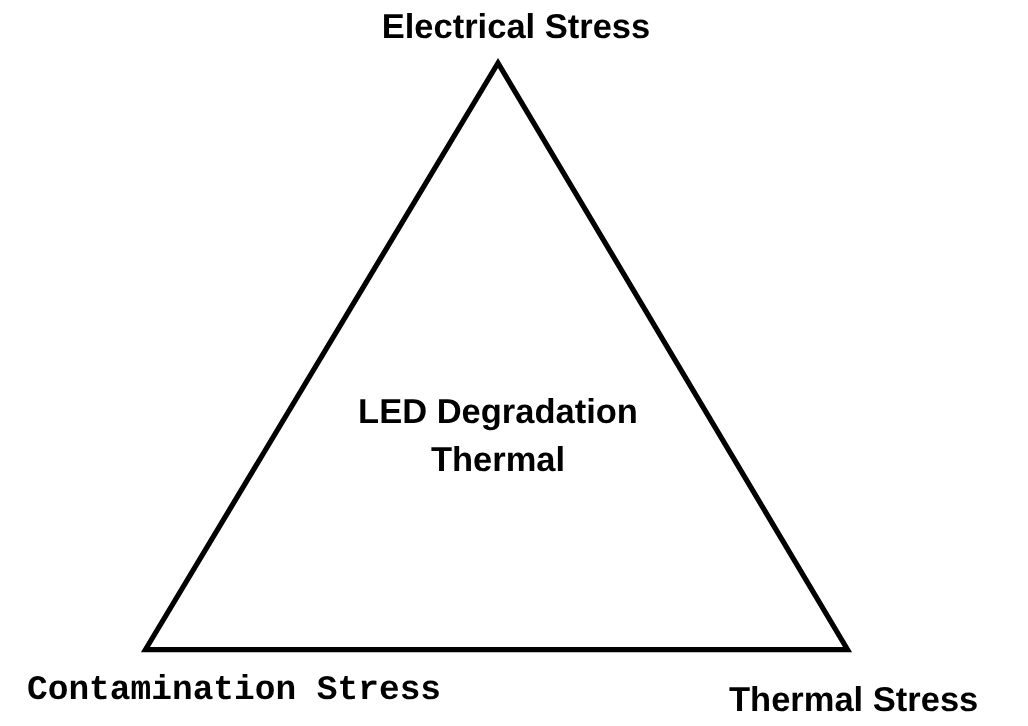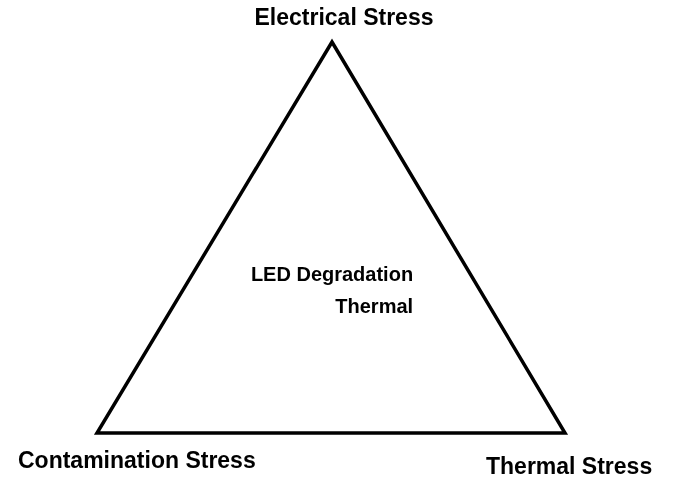--- a/index.html
+++ b/index.html
@@ -29,33 +29,34 @@
     line-height: 26px;
   }
   .label-top {
     left: 344px;
     top: 4px;
     transform: translateX(-50%);
   }
   .label-bottom-left {
     left: 18px;
     top: 447px;
+    font-family: Liberation Mono, monospace;
   }
   .label-bottom-right {
     left: 486px;
     top: 453px;
     text-align: right;
   }
   .center-text {
     position: absolute;
     left: 332px;
     top: 258px;
     transform: translateX(-50%);
-    text-align: right;
-    font-size: 20px;
+    text-align: center;
+    font-size: 23px;
     font-weight: bold;
     color: #000000;
     line-height: 32px;
     white-space: nowrap;
   }
 </style>
 </head>
 <body>
 
 <div class="canvas">

